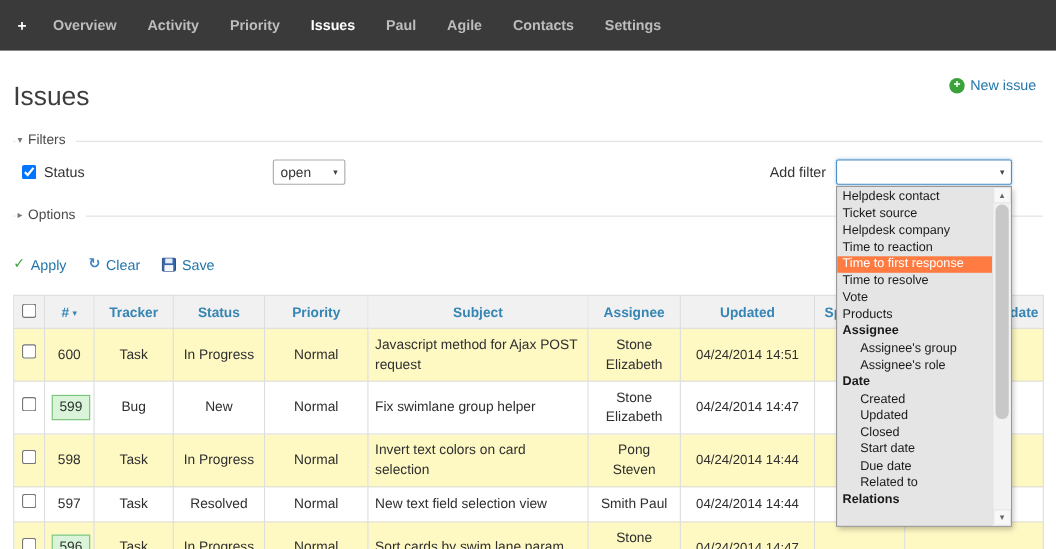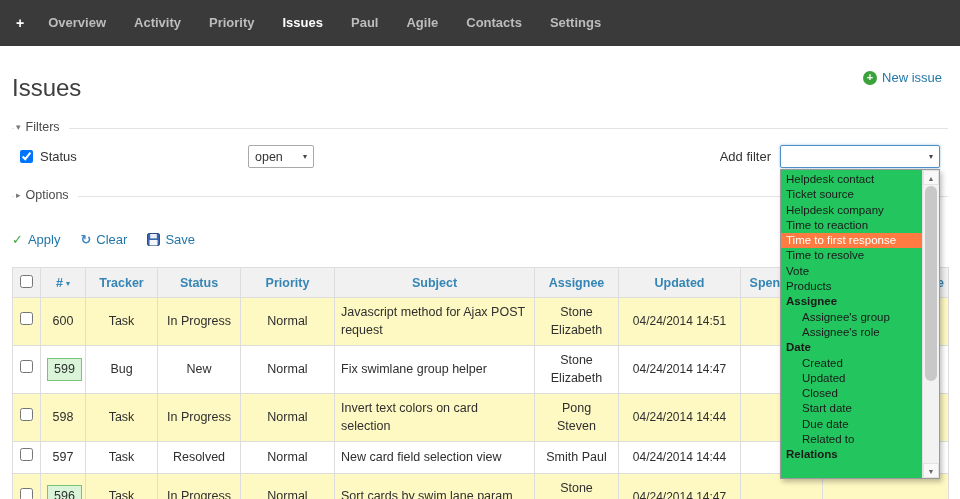--- a/index.html
+++ b/index.html
@@ -31,25 +31,25 @@
   .tri { font-size:9px; color:#777; }
 
   .filter-row { display:flex; align-items:center; margin-top:8px; }
   .f-left { display:flex; align-items:center; gap:7px; width:236px; padding-left:8px; }
   .f-label { font-size:13px; }
   input[type=checkbox] { width:13px; height:13px; margin:0; }
 
   .select { height:23px; border:1px solid #a9a9a9; background:#fff; display:inline-flex; align-items:center; justify-content:space-between; font-size:12.5px; padding:0 6px; border-radius:2px; cursor:pointer; }
   .open-select { width:66px; }
   .caret { font-size:8px; color:#444; margin-left:6px; }
-  .add-filter { margin-left:auto; display:flex; align-items:center; gap:9px; margin-right:8px; }
+  .add-filter { margin-left:auto; display:flex; align-items:center; gap:9px; margin-right:28px; }
   .af-select { width:160px; border-color:#4d90c7; box-shadow:0 0 3px rgba(77,144,199,.55); position:relative; justify-content:flex-end; }
 
   
-  .dropdown { position:absolute; top:23px; left:-1px; width:160px; height:310px; background:#22c55e; border:1px solid #999; box-shadow:2px 3px 5px rgba(0,0,0,.25); display:flex; z-index:50; cursor:default; }
+  .dropdown { position:absolute; top:23px; left:-1px; width:160px; height:310px; background:#e5e5e5; border:1px solid #999; box-shadow:2px 3px 5px rgba(0,0,0,.25); display:flex; z-index:50; cursor:default; }
   .dd-items { flex:1; padding-top:2px; overflow:hidden; }
   .dd-item { height:15.3px; line-height:15.3px; font-size:11.5px; padding-left:5px; white-space:nowrap; overflow:hidden; color:#1a1a1a; cursor:pointer; }
   .dd-item.indent { padding-left:21px; }
   .dd-item.group { font-weight:bold; }
   .dd-item.selected { background:var(--highlight-orange,#ff7b42); color:#fff; }
   .dd-scroll { width:17px; display:flex; flex-direction:column; background:#f2f2f2; border-left:1px solid #e0e0e0; }
   .dd-btn { height:15px; font-size:7px; color:#666; text-align:center; line-height:15px; background:#f8f8f8; border:1px solid #e3e3e3; cursor:pointer; }
   .dd-track { flex:1; padding:1px 2px; }
   .dd-thumb { width:12px; height:195px; background:#c8c8c8; border-radius:6px; margin:0 auto; cursor:pointer; }
 
@@ -275,21 +275,21 @@
           <td></td>
           <td></td>
         </tr>
 
         <tr class="r-even">
           <td><input type="checkbox" style=""></td>
           <td><span class="idv">597</span></td>
           <td>Task</td>
           <td>Resolved</td>
           <td>Normal</td>
-          <td class="subject">New card field selection view</td>
+          <td class="subject">New text field selection view</td>
           <td>Smith Paul</td>
           <td class="updated">04/24/2014 14:44</td>
           <td></td>
           <td></td>
         </tr>
 
         <tr class="r-odd">
           <td><input type="checkbox" style=""></td>
           <td><span class="idv hl">596</span></td>
           <td>Task</td>

